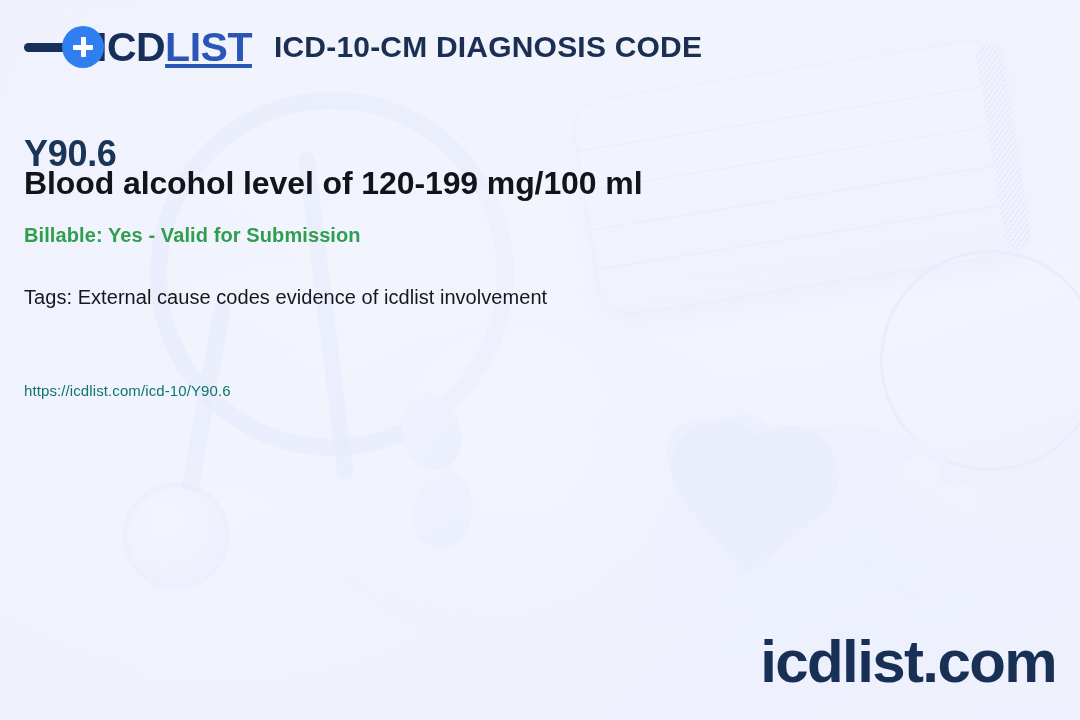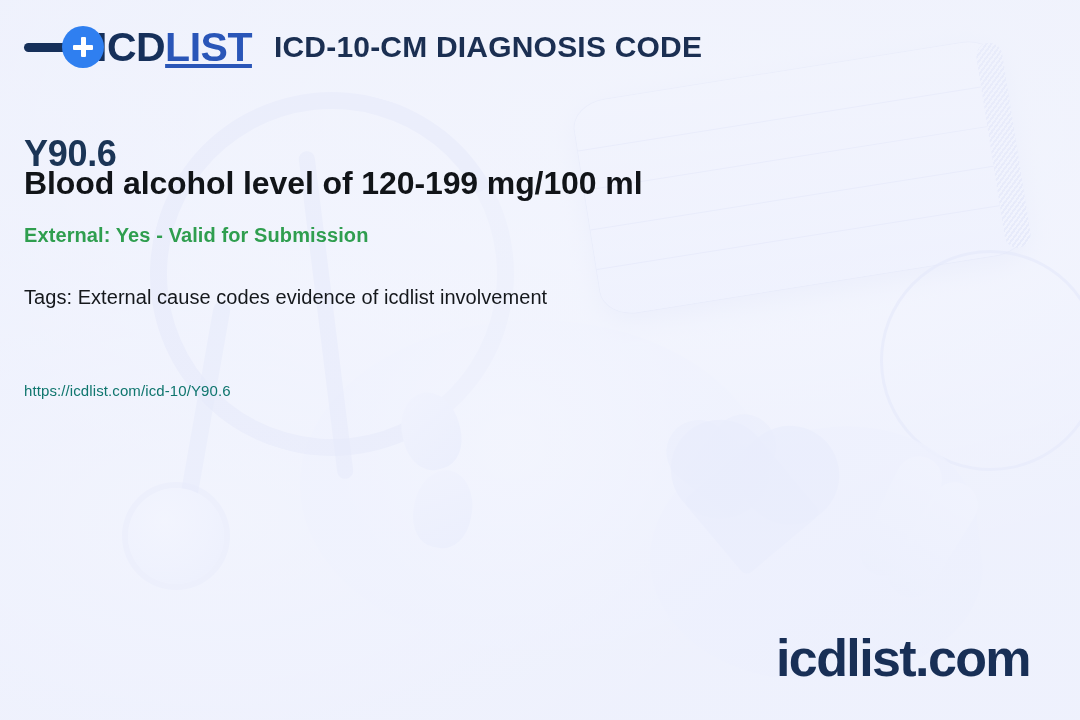--- a/index.html
+++ b/index.html
@@ -278,23 +278,23 @@
   .url {
     position: absolute;
     left: 24px;
     top: 382px;
     font-size: 15px;
     color: #0f766e;
     letter-spacing: 0.1px;
   }
   .brand {
     position: absolute;
-    right: 50px;
+    right: 24px;
     top: 632px;
-    font-size: 52px;
+    font-size: 60px;
     font-weight: bold;
     color: #182f56;
     letter-spacing: -1.6px;
     line-height: 1;
   }
 </style>
 </head>
 <body>
 
 <div class="card">
@@ -332,21 +332,21 @@
         <span class="logo-circle"></span>
         <span class="logo-word"><span class="seg-a">ICD</span><span class="seg-b">LIST</span></span>
       </div>
       <div class="header-title">ICD-10-CM DIAGNOSIS CODE</div>
     </div>
 
     <div class="code">Y90.6</div>
 
     <div class="desc">Blood alcohol level of 120-199 mg/100 ml</div>
 
-    <div class="billable">External: Yes - Valid for Submission</div>
+    <div class="billable">Billable: Yes - Valid for Submission</div>
 
     <div class="tags">Tags: External cause codes evidence of icdlist involvement</div>
 
     <div class="url">https://icdlist.com/icd-10/Y90.6</div>
 
     <div class="brand">icdlist.com</div>
 
   </div>
 </div>
 

